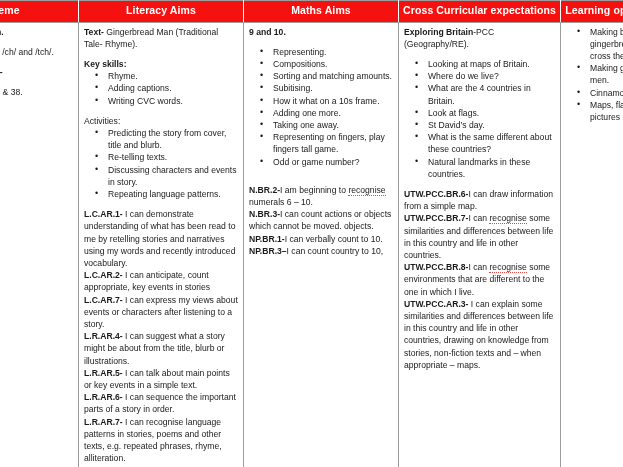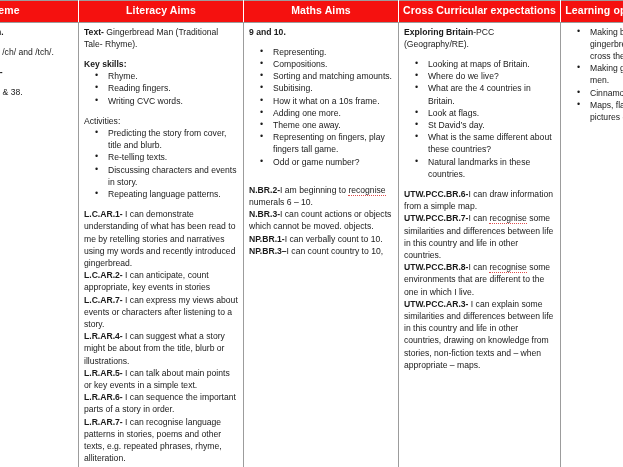--- a/index.html
+++ b/index.html
@@ -124,52 +124,52 @@
         </td>
 
         <td>
           <p class="para">
             <span class="b">Text-</span><span> Gingerbread Man (Traditional Tale- Rhyme).</span>
           </p>
           <div class="gap"></div>
           <p class="para b">Key skills:</p>
           <ul class="bul">
             <li>Rhyme.</li>
-            <li>Reading fingers.</li>
+            <li>Adding captions.</li>
             <li>Writing CVC words.</li>
           </ul>
           <div class="gap"></div>
           <p class="para">Activities:</p>
           <ul class="bul">
             <li>Predicting the story from cover, title and blurb.</li>
             <li>Re-telling texts.</li>
             <li>Discussing characters and events in story.</li>
             <li>Repeating language patterns.</li>
           </ul>
           <div class="gap"></div>
-          <p class="stmt"><span class="code">L.C.AR.1-</span><span> I can demonstrate understanding of what has been read to me by retelling stories and narratives using my words and recently introduced gingerbread.</span></p>
+          <p class="stmt"><span class="code">L.C.AR.1-</span><span> I can demonstrate understanding of what has been read to me by retelling stories and narratives using my words and recently introduced vocabulary.</span></p>
           <p class="stmt"><span class="code">L.C.AR.2-</span><span> I can anticipate, count appropriate, key events in stories</span></p>
           <p class="stmt"><span class="code">L.C.AR.7-</span><span> I can express my views about events or characters after listening to a story.</span></p>
           <p class="stmt"><span class="code">L.R.AR.4-</span><span> I can suggest what a story might be about from the title, blurb or illustrations.</span></p>
           <p class="stmt"><span class="code">L.R.AR.5-</span><span> I can talk about main points or key events in a simple text.</span></p>
           <p class="stmt"><span class="code">L.R.AR.6-</span><span> I can sequence the important parts of a story in order.</span></p>
           <p class="stmt"><span class="code">L.R.AR.7-</span><span> I can recognise language patterns in stories, poems and other texts, e.g. repeated phrases, rhyme, alliteration.</span></p>
         </td>
 
         <td>
           <p class="para b">9 and 10.</p>
           <div class="gap"></div>
           <ul class="bul">
             <li>Representing.</li>
             <li>Compositions.</li>
             <li>Sorting and matching amounts.</li>
             <li>Subitising.</li>
             <li>How it what on a 10s frame.</li>
             <li>Adding one more.</li>
-            <li>Theme one away.</li>
+            <li>Taking one away.</li>
             <li>Representing on fingers, play fingers tall game.</li>
             <li>Odd or game number?</li>
           </ul>
           <div class="gap"></div>
           <div class="gap"></div>
           <p class="stmt"><span class="code">N.BR.2-</span><span>I am beginning to </span><span class="spell">recognise</span><span> numerals 6 – 10.</span></p>
           <p class="stmt"><span class="code">N.BR.3-</span><span>I can count actions or objects which cannot be moved. objects.</span></p>
           <p class="stmt"><span class="code">NP.BR.1-</span><span>I can verbally count to 10.</span></p>
           <p class="stmt"><span class="code">NP.BR.3–</span><span>I can count country to 10,</span></p>
         </td>

